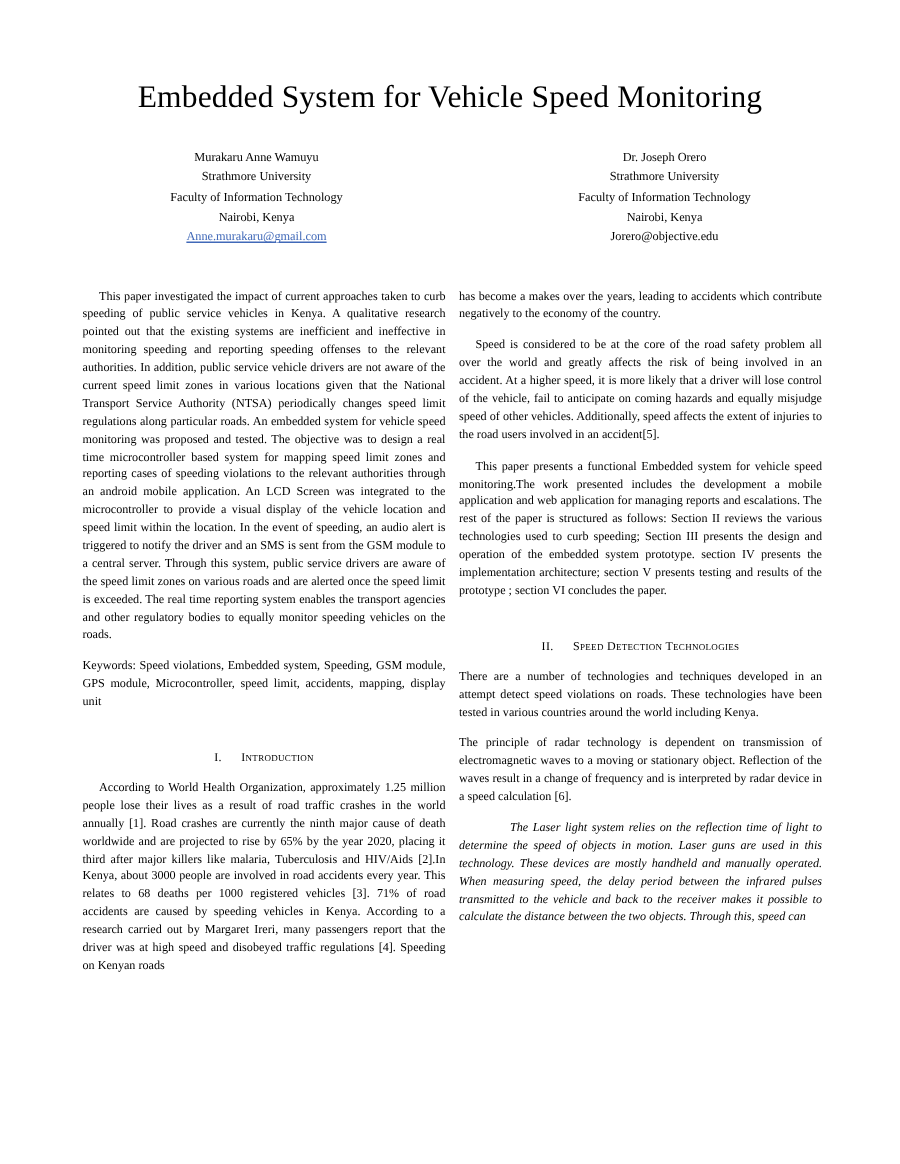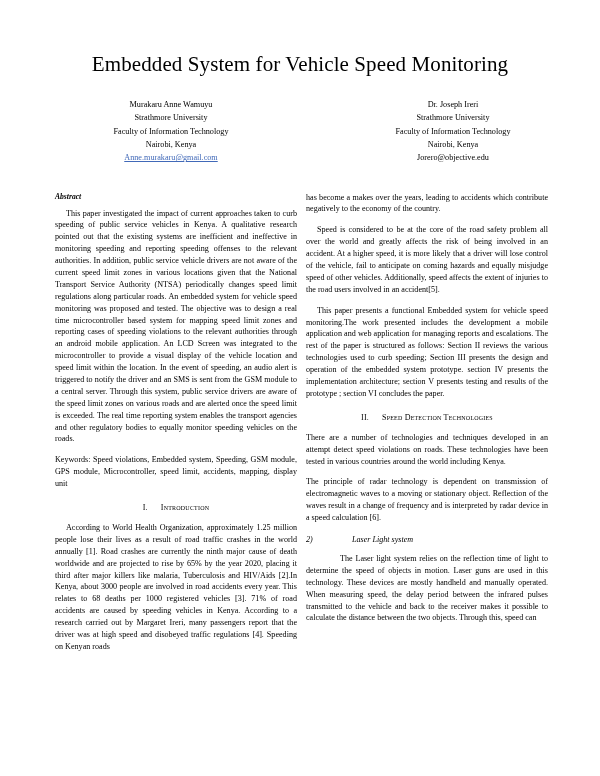--- a/index.html
+++ b/index.html
@@ -28,21 +28,21 @@
     font-weight: normal;
     line-height: 1.15;
     margin: 0;
     padding: 52px 55px 0 55px;
     letter-spacing: 0.1px;
   }
   .authors {
     display: flex;
     flex-direction: row;
     justify-content: space-between;
-    padding: 22px 22px 0 46px;
+    padding: 22px 32px 0 46px;
   }
   .author-block {
     width: 250px;
     text-align: center;
     font-size: 8.2px;
     line-height: 1.62;
   }
   .author-name { display: block; }
   .author-affil { display: block; }
   .author-faculty { display: block; }
@@ -93,72 +93,71 @@
     font-size: 8.1px;
     line-height: 1.47;
     text-align: justify;
     margin: 0 0 9px 0;
     text-indent: 0;
   }
   .section-heading {
     font-size: 8px;
     font-variant: small-caps;
     text-align: center;
-    margin: 13px 0 10px 0;
+    margin: 26px 0 10px 0;
     letter-spacing: 0.2px;
   }
   .section-heading .num {
     font-variant: normal;
     margin-right: 13px;
   }
   .subsection-heading {
     font-size: 8.1px;
     font-style: italic;
     margin: 11px 0 9px 0;
     text-align: left;
   }
   .subsection-heading .num {
     display: inline-block;
     width: 46px;
     font-style: italic;
   }
-  p.para-wide-indent { text-indent: 34px; }
+  p.para-wide-indent { text-indent: 34px; font-style: italic; }
 </style>
 </head>
 <body>
 
 <div class="page">
 
   <h1 class="paper-title">Embedded System for Vehicle Speed Monitoring</h1>
 
   <div class="authors">
 
     <div class="author-block">
       <span class="author-name">Murakaru Anne Wamuyu</span>
       <span class="author-affil">Strathmore University</span>
       <span class="author-faculty">Faculty of Information Technology</span>
       <span class="author-city">Nairobi, Kenya</span>
       <span class="author-email">Anne.murakaru@gmail.com</span>
     </div>
 
     <div class="author-block">
-      <span class="author-name">Dr. Joseph Ireri</span>
+      <span class="author-name">Dr. Joseph Orero</span>
       <span class="author-affil">Strathmore University</span>
       <span class="author-faculty">Faculty of Information Technology</span>
       <span class="author-city">Nairobi, Kenya</span>
       <span class="author-email plain">Jorero@objective.edu</span>
     </div>
 
   </div>
 
   <div class="columns">
 
     <div class="col">
 
-      <div class="abstract-label">Abstract</div>
 
       <p class="abstract-text">This paper investigated the impact of current approaches taken to curb speeding of public service vehicles in Kenya. A qualitative research pointed out that the existing systems are inefficient and  ineffective in monitoring  speeding and reporting speeding offenses to the relevant authorities. In addition, public service vehicle drivers are not aware of the current speed limit zones in various locations given that the National Transport Service Authority (NTSA) periodically changes speed limit regulations along particular roads. An embedded system for vehicle speed monitoring was proposed and tested.   The objective was to design a real time microcontroller based system for mapping speed limit zones and reporting cases of speeding violations to the relevant authorities through an android mobile application. An LCD Screen was integrated to the microcontroller to provide a visual display of the vehicle location and speed limit within the location. In the event of speeding, an audio alert is triggered to notify the driver and an SMS is sent from the GSM module to a central server. Through this system, public service drivers are aware of the speed limit zones on various roads and are alerted once the speed limit is exceeded. The real time reporting system enables the transport agencies and other regulatory bodies to equally monitor speeding vehicles on the roads.</p>
 
       <p class="keywords">Keywords: Speed violations, Embedded system, Speeding, GSM module, GPS module, Microcontroller, speed limit, accidents, mapping, display unit</p>
 
       <div class="section-heading">
         <span class="num">I.</span><span>Introduction</span>
       </div>
 
       <p class="body">According to World Health Organization, approximately 1.25 million people lose their lives as a result of road traffic crashes in the world annually [1]. Road crashes are currently the ninth major cause of death worldwide and are projected to rise by 65% by the year 2020, placing it third after major killers like malaria, Tuberculosis and HIV/Aids [2].In Kenya, about 3000 people are involved in road accidents every year. This relates to 68 deaths per 1000 registered vehicles [3]. 71% of road accidents are caused by speeding vehicles in Kenya. According to a research carried out by Margaret Ireri, many passengers report that the driver was at high speed and disobeyed traffic regulations [4]. Speeding on Kenyan roads</p>
@@ -175,23 +174,20 @@
 
       <div class="section-heading">
         <span class="num">II.</span><span>Speed Detection Technologies</span>
       </div>
 
       <p class="body noindent">There are a number of technologies and techniques developed in an attempt detect speed violations on roads. These technologies have been tested in various countries around the world including Kenya.</p>
 
 
       <p class="body noindent">The principle of radar technology is dependent on transmission of electromagnetic waves to a moving or stationary object. Reflection of the waves result in a change of frequency and is interpreted by radar device in a speed calculation [6].</p>
 
-      <div class="subsection-heading">
-        <span class="num">2)</span><span>Laser Light system</span>
-      </div>
 
       <p class="body para-wide-indent">The Laser light system relies on the reflection time of light to determine the speed of objects in motion. Laser guns are used in this technology. These devices are mostly handheld and manually operated. When measuring speed, the delay period between the infrared pulses transmitted to the vehicle and back to the receiver makes it possible to calculate the distance between the two objects. Through this, speed can</p>
 
     </div>
 
   </div>
 
 </div>
 
 </body></html>

